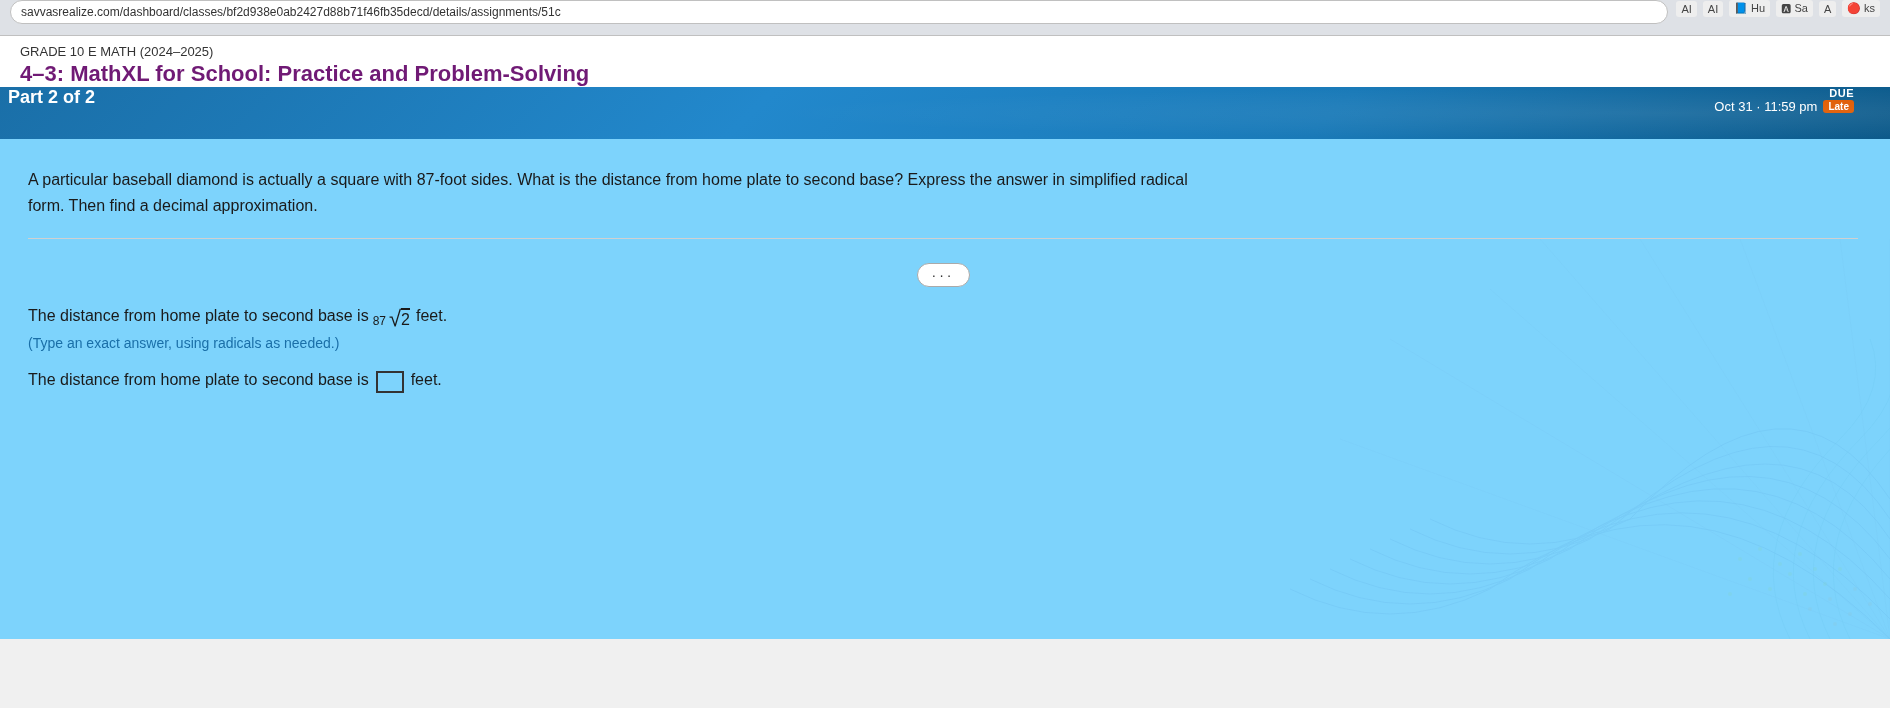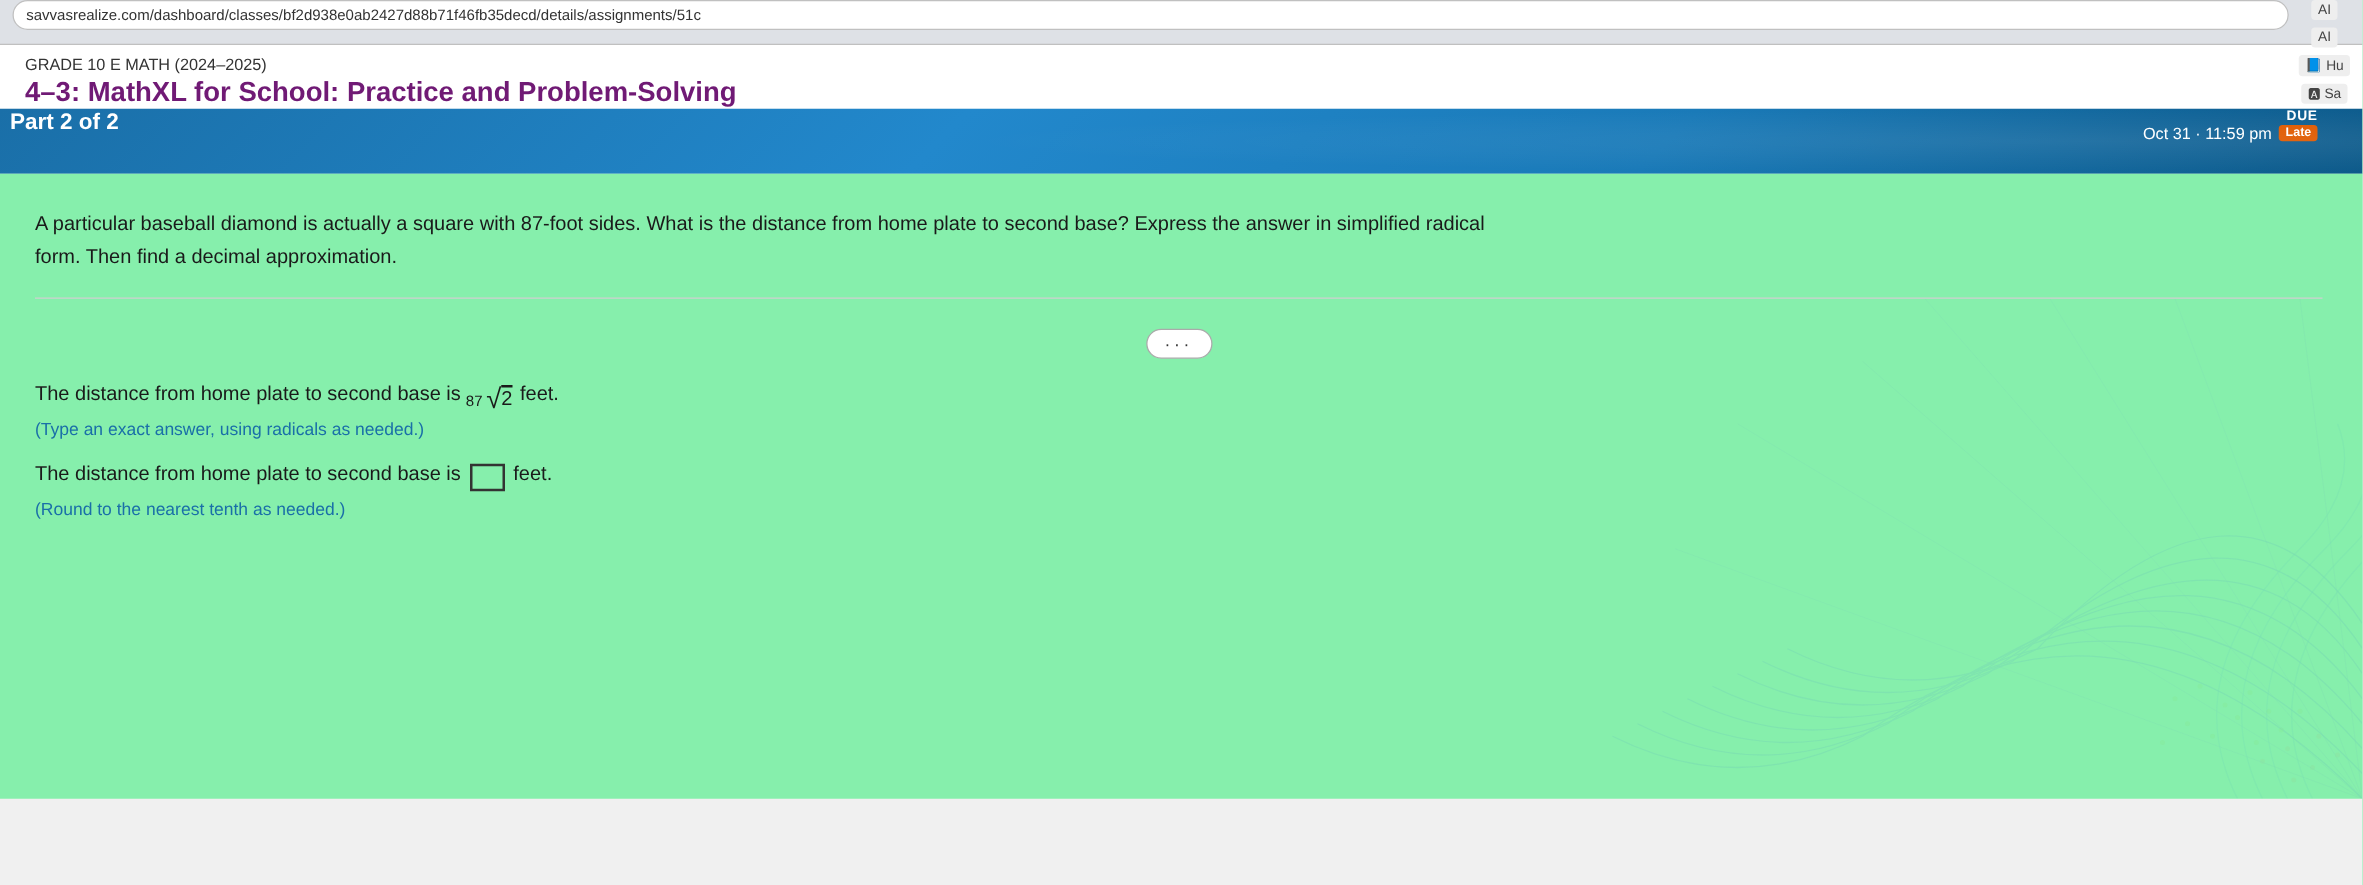--- a/index.html
+++ b/index.html
@@ -30,21 +30,20 @@
       align-items: center;
       padding: 0 10px;
       font-size: 12px;
       color: #333;
       border: 1px solid #c0c0c0;
     }
     .browser-icons {
       display: flex;
       gap: 6px;
       align-items: center;
-      flex-direction: column;
     }
     .browser-icon-item {
       font-size: 11px;
       color: #444;
       display: flex;
       align-items: center;
       gap: 2px;
       background: #eee;
       padding: 2px 5px;
       border-radius: 3px;
@@ -114,21 +113,21 @@
       background: #e05a00;
       color: white;
       font-size: 10px;
       font-weight: 700;
       padding: 1px 5px;
       border-radius: 3px;
     }
 
     
     .main-content {
-      background: #86efac;
+      background: #7dd3fc;
       padding: 28px 32px 28px 28px;
       min-height: 500px;
       position: relative;
       overflow: hidden;
     }
 
     
     .decorative-bg {
       position: absolute;
       bottom: 0;
@@ -344,16 +343,15 @@
       </span>
       <span>feet.</span>
     </div>
     <div class="hint-text">(Type an exact answer, using radicals as needed.)</div>
 
     <div class="answer-line">
       <span>The distance from home plate to second base is</span>
       <span class="input-box"></span>
       <span>feet.</span>
     </div>
-    <div class="hint-text">(Round to the nearest tenth as needed.)</div>
 
   </div>
 </div>
 
 </body></html>

